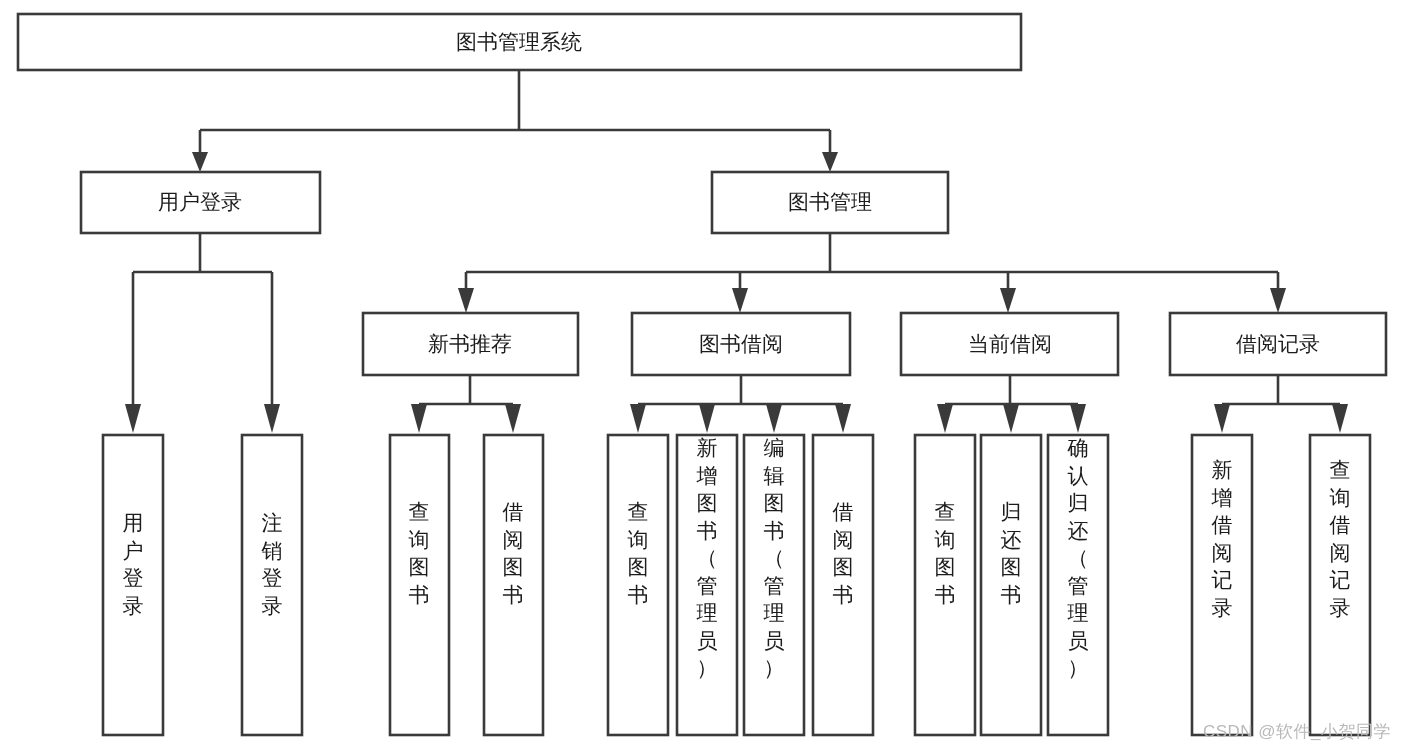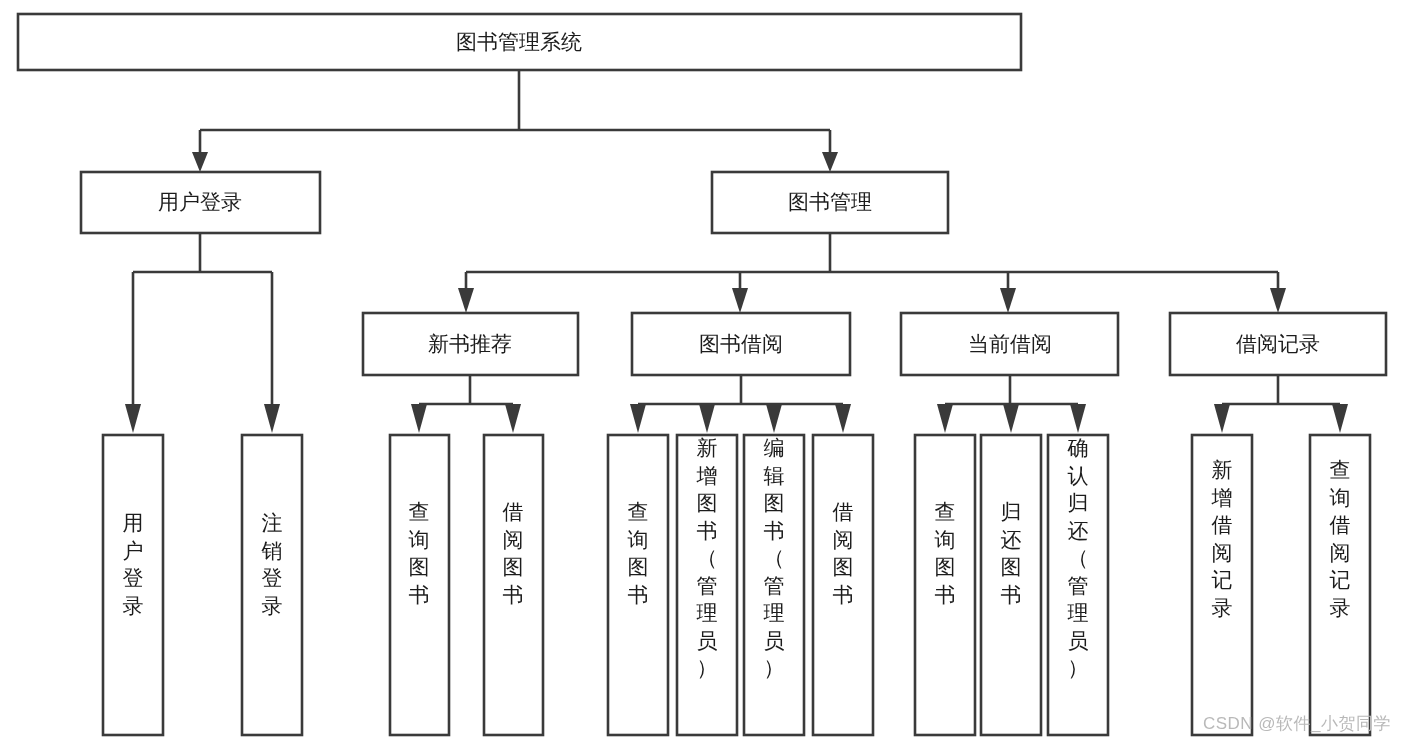--- a/index.html
+++ b/index.html
@@ -49,21 +49,21 @@
   }
   .node-label-v {
     font-family: "Liberation Sans", "DejaVu Sans", sans-serif;
     font-size: 21px;
     fill: #1c1c1c;
     text-anchor: middle;
   }
   .watermark-text {
     position: absolute;
     right: 14px;
-    bottom: 12px;
+    bottom: 4px;
     font-family: "Liberation Sans", "DejaVu Sans", sans-serif;
     font-size: 17px;
     color: #b9b9b9;
     white-space: nowrap;
     letter-spacing: 0.5px;
   }
 </style>
 </head>
 <body>
 

